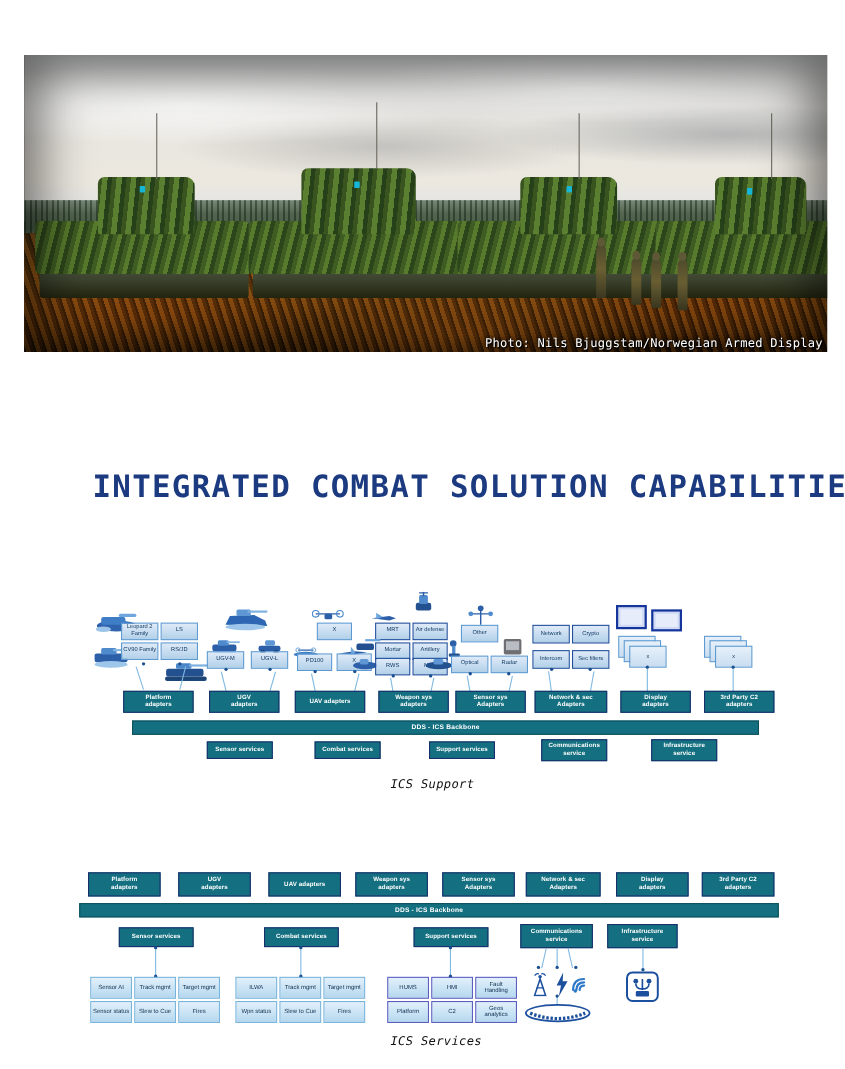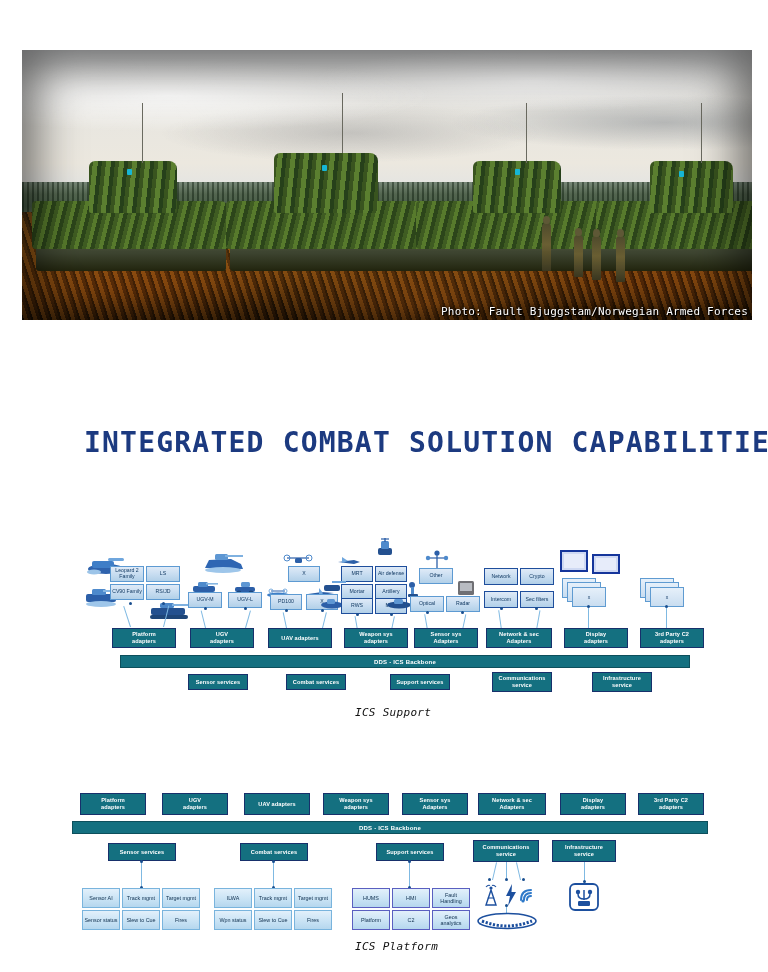--- a/index.html
+++ b/index.html
@@ -201,21 +201,21 @@
     <div class="mast"></div>
     <div class="dot" style="bottom:94px;left:44%;"></div>
   </div>
 
   <div class="soldier" style="left:520px;bottom:18%;"></div>
   <div class="soldier" style="left:552px;bottom:16%;height:42px;"></div>
   <div class="soldier" style="left:570px;bottom:15%;height:44px;"></div>
   <div class="soldier" style="left:594px;bottom:14%;height:46px;"></div>
 
   <div class="photo-vignette"></div>
-  <div class="photo-credit">Photo: Fault Bjuggstam/Norwegian Armed Forces</div>
+  <div class="photo-credit">Photo: Nils Bjuggstam/Norwegian Armed Display</div>
 </div>
 
 <div class="main-title">INTEGRATED COMBAT SOLUTION  CAPABILITIES</div>
 
 <div class="diagram">
 
   <div class="clip" style="left:86px;top:556px;">
     <svg width="40" height="20" viewBox="0 0 40 20">
       <ellipse cx="20" cy="13" rx="18" ry="5" fill="#2f63ad"></ellipse>
       <rect x="6" y="5" width="22" height="7" rx="2" fill="#3f7ec7"></rect>
@@ -691,14 +691,14 @@
     <svg width="32" height="30" viewBox="0 0 32 30">
       <rect x="2" y="2" width="28" height="26" rx="5" fill="none" stroke="#1c4f9e" stroke-width="1.8"></rect>
       <circle cx="10" cy="10" r="2.2" fill="#1c4f9e"></circle>
       <circle cx="22" cy="10" r="2.2" fill="#1c4f9e"></circle>
       <path d="M10 12 Q10 17 16 17 Q22 17 22 12" fill="none" stroke="#1c4f9e" stroke-width="1.5"></path>
       <line x1="16" y1="8" x2="16" y2="18" stroke="#1c4f9e" stroke-width="1.5"></line>
       <rect x="10" y="19" width="12" height="5" rx="1.2" fill="#1c4f9e"></rect>
     </svg>
   </div>
 
-  <div class="caption" style="left:355px;top:940px;">ICS Platform</div>
+  <div class="caption" style="left:355px;top:940px;">ICS Services</div>
 </div>
 
 </body></html>

